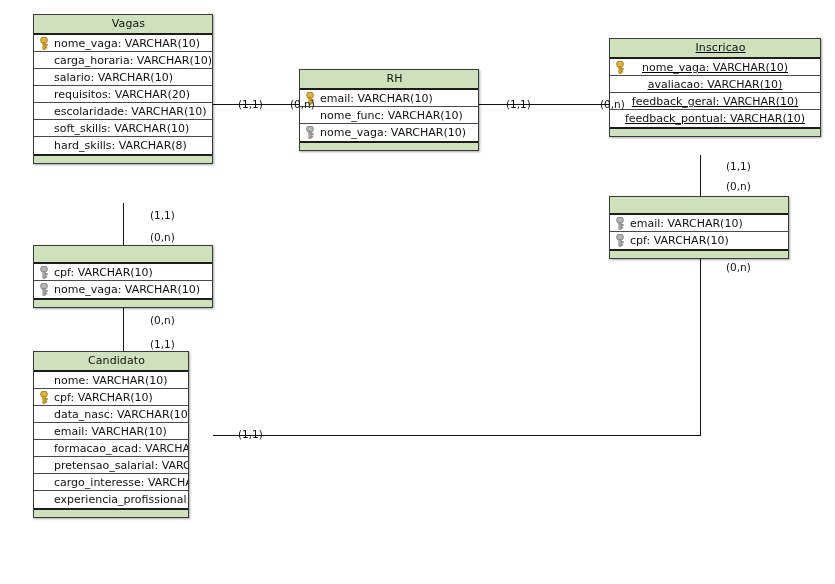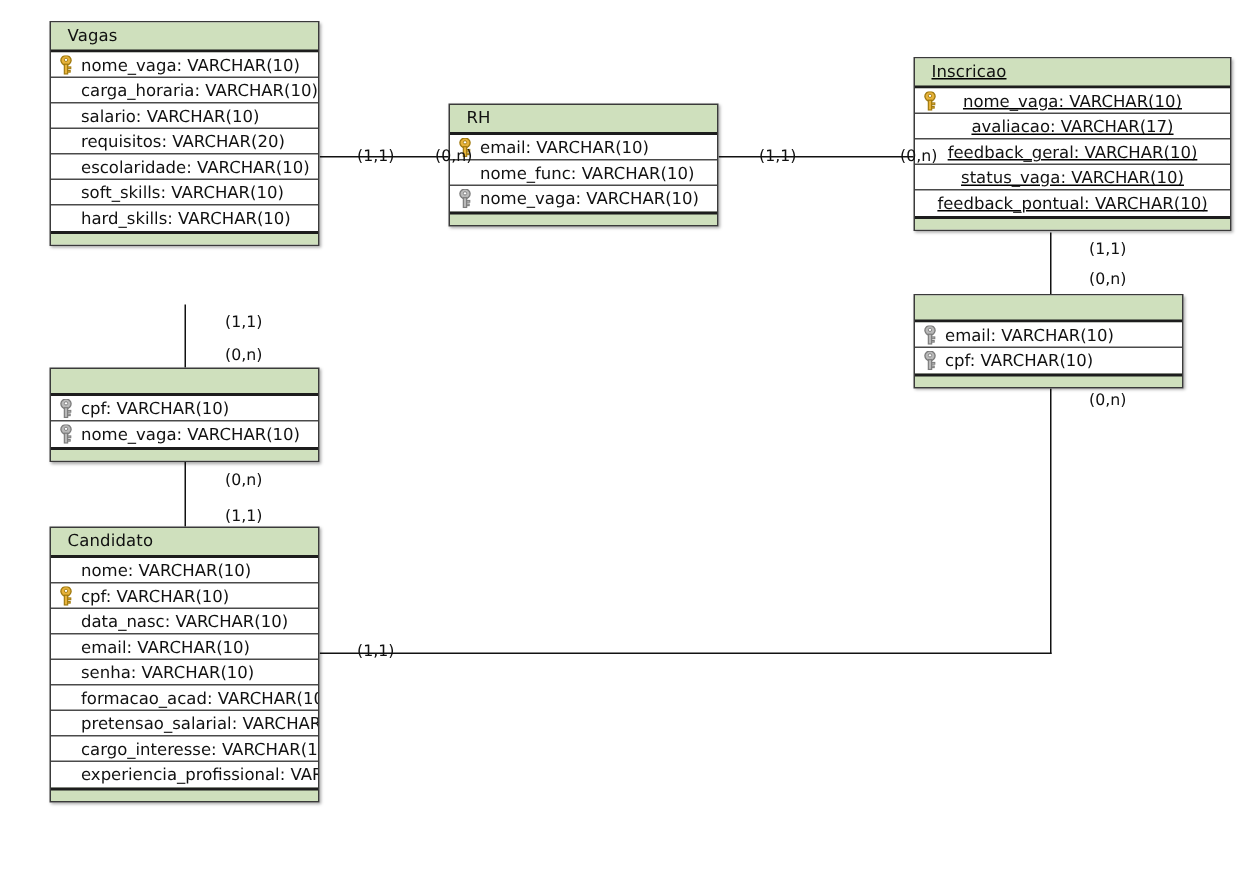--- a/index.html
+++ b/index.html
@@ -19,20 +19,21 @@
     background:#ffffff;
     border:1px solid #3a3a3a;
     box-shadow:1px 1px 2px rgba(0,0,0,0.35);
     z-index:5;
   }
   .ent-title{
     background:#cfe0bd;
     border-bottom:2px solid #1d1d1d;
     height:18px;
     line-height:18px;
+    text-align:center;
     font-size:11px;
     color:#111;
     letter-spacing:0.1px;
     overflow:hidden;
     white-space:nowrap;
     padding-left:11px;
   }
   .ent-title.empty{height:16px;border-bottom:2px solid #1d1d1d;}
   .ent-rows{background:#fff;}
   .row{
@@ -91,21 +92,21 @@
             <circle cx="6" cy="2.9" r="1.1" fill="#ffffff" stroke="#a07a10" stroke-width="0.6"></circle>
             <rect x="4.9" y="5.8" width="2.2" height="6.5" fill="#e8b33a" stroke="#a07a10" stroke-width="0.8"></rect>
             <rect x="7.1" y="7.6" width="2.1" height="1.2" fill="#e8b33a" stroke="#a07a10" stroke-width="0.7"></rect>
             <rect x="7.1" y="10.0" width="1.7" height="1.1" fill="#e8b33a" stroke="#a07a10" stroke-width="0.7"></rect>
           </svg><span>nome_vaga: VARCHAR(10)</span></div>
         <div class="row"><span>carga_horaria: VARCHAR(10)</span></div>
         <div class="row"><span>salario: VARCHAR(10)</span></div>
         <div class="row"><span>requisitos: VARCHAR(20)</span></div>
         <div class="row"><span>escolaridade: VARCHAR(10)</span></div>
         <div class="row"><span>soft_skills: VARCHAR(10)</span></div>
-        <div class="row"><span>hard_skills: VARCHAR(10)</span></div>
+        <div class="row"><span>hard_skills: VARCHAR(8)</span></div>
       </div>
       <div class="ent-foot"></div>
     </div>
     <div class="entity" style="left: 299px; top: 69px; width: 180px;">
       <div class="ent-title">RH</div>
       <div class="ent-rows">
         <div class="row"><svg class="key" viewBox="0 0 12 13" xmlns="http://www.w3.org/2000/svg">
             <ellipse cx="6" cy="3.2" rx="3.4" ry="3.2" fill="#e8b33a" stroke="#a07a10" stroke-width="0.9"></ellipse>
             <circle cx="6" cy="2.9" r="1.1" fill="#ffffff" stroke="#a07a10" stroke-width="0.6"></circle>
             <rect x="4.9" y="5.8" width="2.2" height="6.5" fill="#e8b33a" stroke="#a07a10" stroke-width="0.8"></rect>
@@ -126,23 +127,22 @@
     <div class="entity" style="left: 609px; top: 38px; width: 212px; text-decoration: underline;">
       <div class="ent-title">Inscricao</div>
       <div class="ent-rows">
         <div class="row center"><svg class="key" viewBox="0 0 12 13" xmlns="http://www.w3.org/2000/svg">
             <ellipse cx="6" cy="3.2" rx="3.4" ry="3.2" fill="#e8b33a" stroke="#a07a10" stroke-width="0.9"></ellipse>
             <circle cx="6" cy="2.9" r="1.1" fill="#ffffff" stroke="#a07a10" stroke-width="0.6"></circle>
             <rect x="4.9" y="5.8" width="2.2" height="6.5" fill="#e8b33a" stroke="#a07a10" stroke-width="0.8"></rect>
             <rect x="7.1" y="7.6" width="2.1" height="1.2" fill="#e8b33a" stroke="#a07a10" stroke-width="0.7"></rect>
             <rect x="7.1" y="10.0" width="1.7" height="1.1" fill="#e8b33a" stroke="#a07a10" stroke-width="0.7"></rect>
           </svg><span>nome_vaga: VARCHAR(10)</span></div>
-        <div class="row center"><span>avaliacao: VARCHAR(17)</span></div>
+        <div class="row center"><span>avaliacao: VARCHAR(10)</span></div>
         <div class="row center"><span>feedback_geral: VARCHAR(10)</span></div>
-        <div class="row center"><span>status_vaga: VARCHAR(10)</span></div>
         <div class="row center"><span>feedback_pontual: VARCHAR(10)</span></div>
       </div>
       <div class="ent-foot"></div>
     </div>
     <div class="entity" style="left: 609px; top: 196px; width: 180px;">
       <div class="ent-title empty"></div>
       <div class="ent-rows">
         <div class="row"><svg class="key" viewBox="0 0 12 13" xmlns="http://www.w3.org/2000/svg">
             <ellipse cx="6" cy="3.2" rx="3.4" ry="3.2" fill="#b9b9b9" stroke="#7d7d7d" stroke-width="0.9"></ellipse>
             <circle cx="6" cy="2.9" r="1.1" fill="#ffffff" stroke="#7d7d7d" stroke-width="0.6"></circle>
@@ -173,34 +173,33 @@
         <div class="row"><svg class="key" viewBox="0 0 12 13" xmlns="http://www.w3.org/2000/svg">
             <ellipse cx="6" cy="3.2" rx="3.4" ry="3.2" fill="#b9b9b9" stroke="#7d7d7d" stroke-width="0.9"></ellipse>
             <circle cx="6" cy="2.9" r="1.1" fill="#ffffff" stroke="#7d7d7d" stroke-width="0.6"></circle>
             <rect x="4.9" y="5.8" width="2.2" height="6.5" fill="#b9b9b9" stroke="#7d7d7d" stroke-width="0.8"></rect>
             <rect x="7.1" y="7.6" width="2.1" height="1.2" fill="#b9b9b9" stroke="#7d7d7d" stroke-width="0.7"></rect>
             <rect x="7.1" y="10.0" width="1.7" height="1.1" fill="#b9b9b9" stroke="#7d7d7d" stroke-width="0.7"></rect>
           </svg><span>nome_vaga: VARCHAR(10)</span></div>
       </div>
       <div class="ent-foot"></div>
     </div>
-    <div class="entity" style="left: 33px; top: 351px; width: 180px;">
+    <div class="entity" style="left: 33px; top: 351px; width: 156px;">
       <div class="ent-title">Candidato</div>
       <div class="ent-rows">
         <div class="row"><span>nome: VARCHAR(10)</span></div>
         <div class="row"><svg class="key" viewBox="0 0 12 13" xmlns="http://www.w3.org/2000/svg">
             <ellipse cx="6" cy="3.2" rx="3.4" ry="3.2" fill="#e8b33a" stroke="#a07a10" stroke-width="0.9"></ellipse>
             <circle cx="6" cy="2.9" r="1.1" fill="#ffffff" stroke="#a07a10" stroke-width="0.6"></circle>
             <rect x="4.9" y="5.8" width="2.2" height="6.5" fill="#e8b33a" stroke="#a07a10" stroke-width="0.8"></rect>
             <rect x="7.1" y="7.6" width="2.1" height="1.2" fill="#e8b33a" stroke="#a07a10" stroke-width="0.7"></rect>
             <rect x="7.1" y="10.0" width="1.7" height="1.1" fill="#e8b33a" stroke="#a07a10" stroke-width="0.7"></rect>
           </svg><span>cpf: VARCHAR(10)</span></div>
         <div class="row"><span>data_nasc: VARCHAR(10)</span></div>
         <div class="row"><span>email: VARCHAR(10)</span></div>
-        <div class="row"><span>senha: VARCHAR(10)</span></div>
         <div class="row"><span>formacao_acad: VARCHAR(10)</span></div>
         <div class="row"><span>pretensao_salarial: VARCHAR...</span></div>
         <div class="row"><span>cargo_interesse: VARCHAR(10)</span></div>
         <div class="row"><span>experiencia_profissional: VAR...</span></div>
       </div>
       <div class="ent-foot"></div>
     </div>
     <div class="line h" style="left: 213px; top: 104px; width: 87px; height: 1px;"></div>
     <div class="line h" style="left: 479px; top: 104px; width: 131px; height: 1px;"></div>
     <div class="line v" style="left: 123px; top: 203px; width: 1px; height: 43px;"></div>

